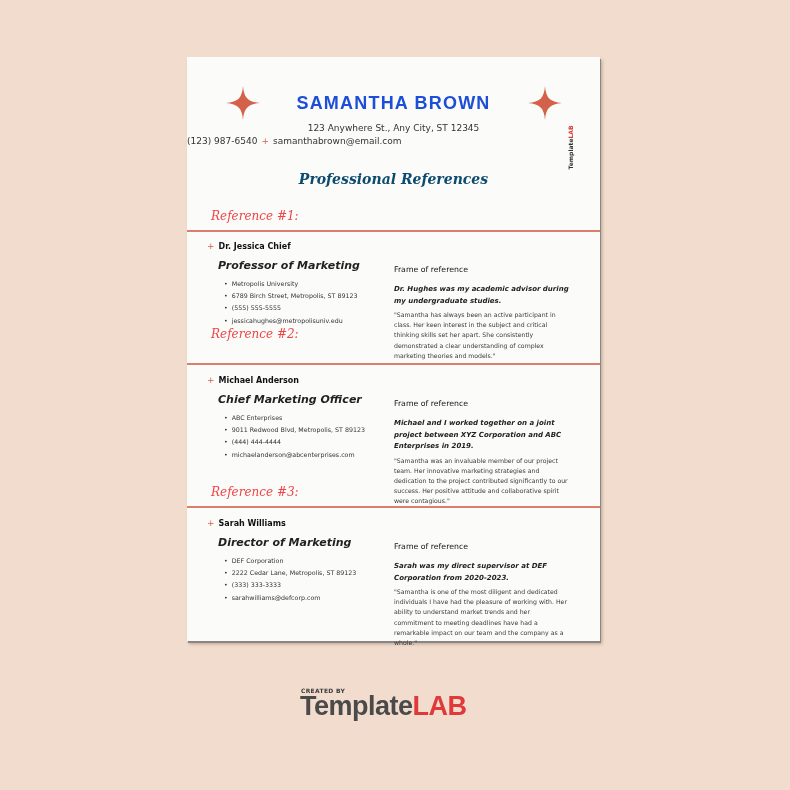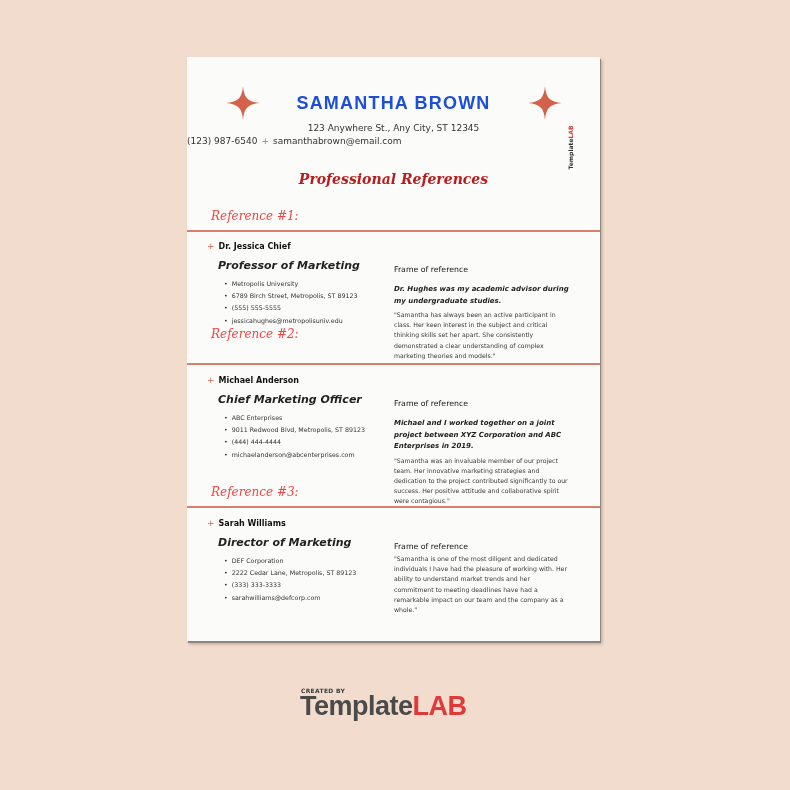--- a/index.html
+++ b/index.html
@@ -34,21 +34,21 @@
   }
   .contact {
     position: absolute; top: 79px; left: 0; width: 100%;
     font-size: 9px; color: #333; text-align: left;
   }
   .contact .sep { color: #d4624a; margin: 0 4px; font-size: 9px; }
   .section-title {
     position: absolute; top: 114px; left: 0; width: 100%;
     text-align: center;
     font-family: "DejaVu Serif", serif;
-    font-style: italic; font-weight: bold; font-size: 14px; color: #b91c1c;
+    font-style: italic; font-weight: bold; font-size: 14px; color: #0c4a6e;
   }
   .vert-logo {
     position: absolute; left: 378px; top: 72px;
     width: 10px; height: 42px;
   }
   .vert-logo span {
     position: absolute; left: -16px; top: 16px;
     transform: rotate(-90deg);
     font-size: 6px; white-space: nowrap; color: #333; font-weight: bold;
     width: 42px;
@@ -186,20 +186,21 @@
     <div class="ref-title">Director of Marketing</div>
     <ul class="ref-list">
       <li>DEF Corporation</li>
       <li>2222 Cedar Lane, Metropolis, ST 89123</li>
       <li>(333) 333-3333</li>
       <li>sarahwilliams@defcorp.com</li>
     </ul>
   </div>
   <div class="ref-right" style="top:461px">
     <div class="frame-label">Frame of reference</div>
+    <div class="frame-summary">Sarah was my direct supervisor at DEF Corporation from 2020-2023.</div>
     <div class="frame-quote">"Samantha is one of the most diligent and dedicated individuals I have had the pleasure of working with. Her ability to understand market trends and her commitment to meeting deadlines have had a remarkable impact on our team and the company as a whole."</div>
   </div>
 
 </div>
 
 <div class="brand">
   <div class="created">CREATED BY</div>
   <div class="logo"><span class="t">Template</span><span class="l">LAB</span></div>
 </div>
 

